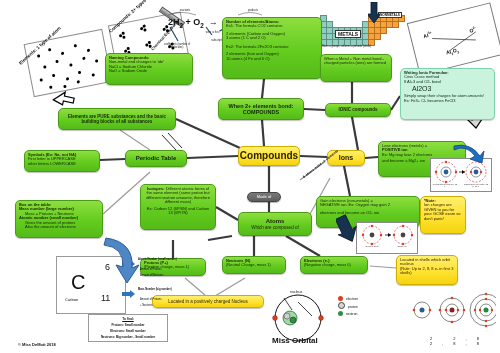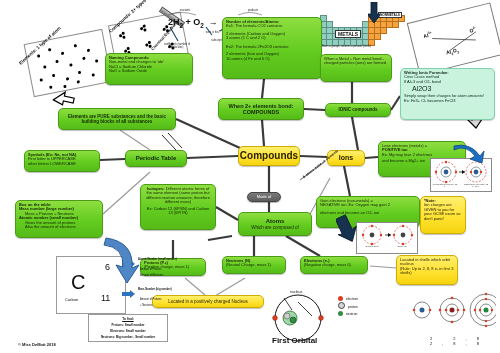--- a/index.html
+++ b/index.html
@@ -492,21 +492,21 @@
       <circle cx="22" cy="26" r="7" fill="#9fd9a8" stroke="#2d6b36" stroke-width=".8"></circle>
       <circle cx="19" cy="24" r="3" fill="#cfcfcf" stroke="#555" stroke-width=".6"></circle>
       <circle cx="25" cy="28" r="3" fill="#2f8f42" stroke="#16441f" stroke-width=".6"></circle>
       <circle cx="7" cy="26" r="2.4" fill="#e03b1f" stroke="#8a2211" stroke-width=".5"></circle>
       <circle cx="53" cy="26" r="2.4" fill="#e03b1f" stroke="#8a2211" stroke-width=".5"></circle>
       <line x1="30" y1="10" x2="44" y2="24" stroke="#111" stroke-width=".8"></line>
       <line x1="16" y1="6" x2="24" y2="18" stroke="#111" stroke-width=".8"></line>
     </svg>
     <div style="position:absolute;left:22px;top:-2px;font-size:3.6px">nucleus</div>
   </div>
-  <div id="first-orbital">First Orbital</div>
+  <div id="first-orbital">Miss Orbital</div>
 
   <div id="legend">
     <div>
       <span class="lg" style="background:#e03b1f"></span>
       <span>electron</span>
     </div>
     <div>
       <span class="lg" style="background:#d6d6d6;border:1px solid #444"></span>
       <span>proton</span>
     </div>

